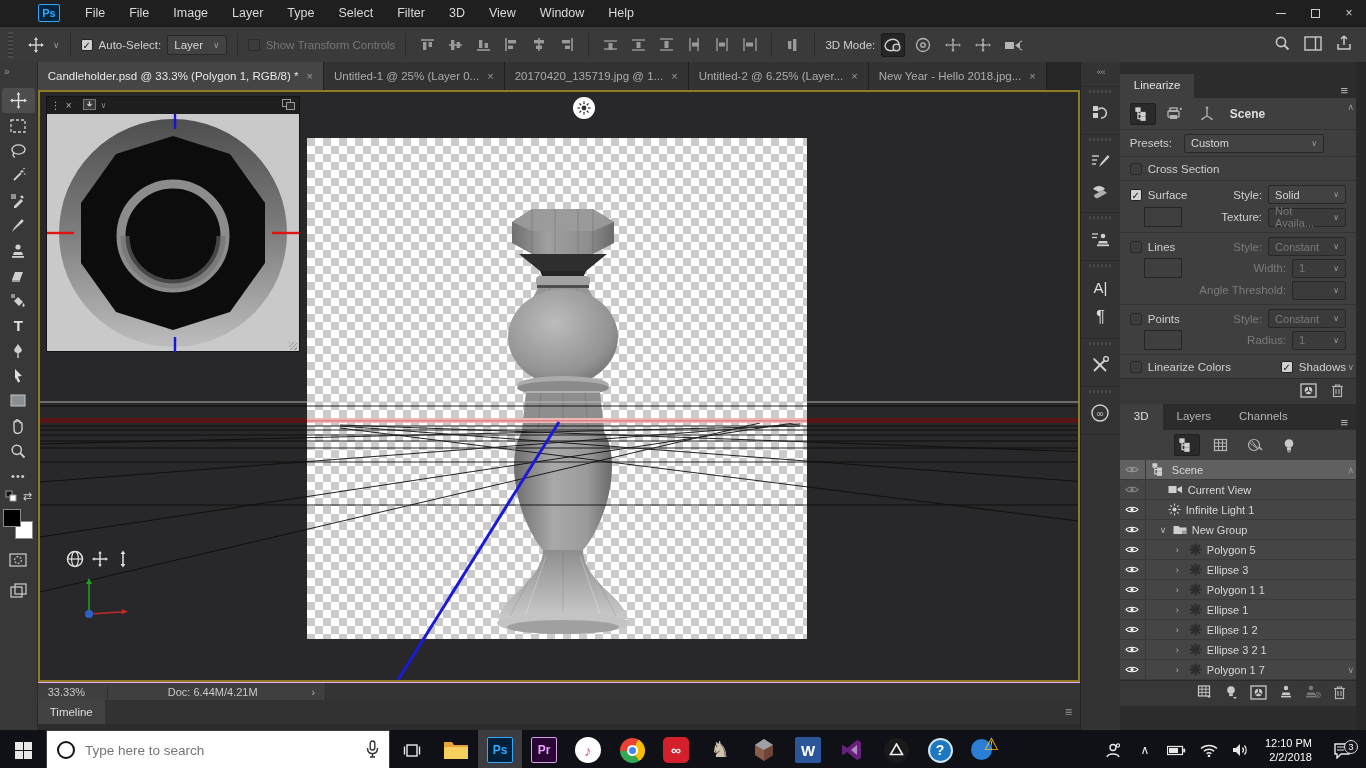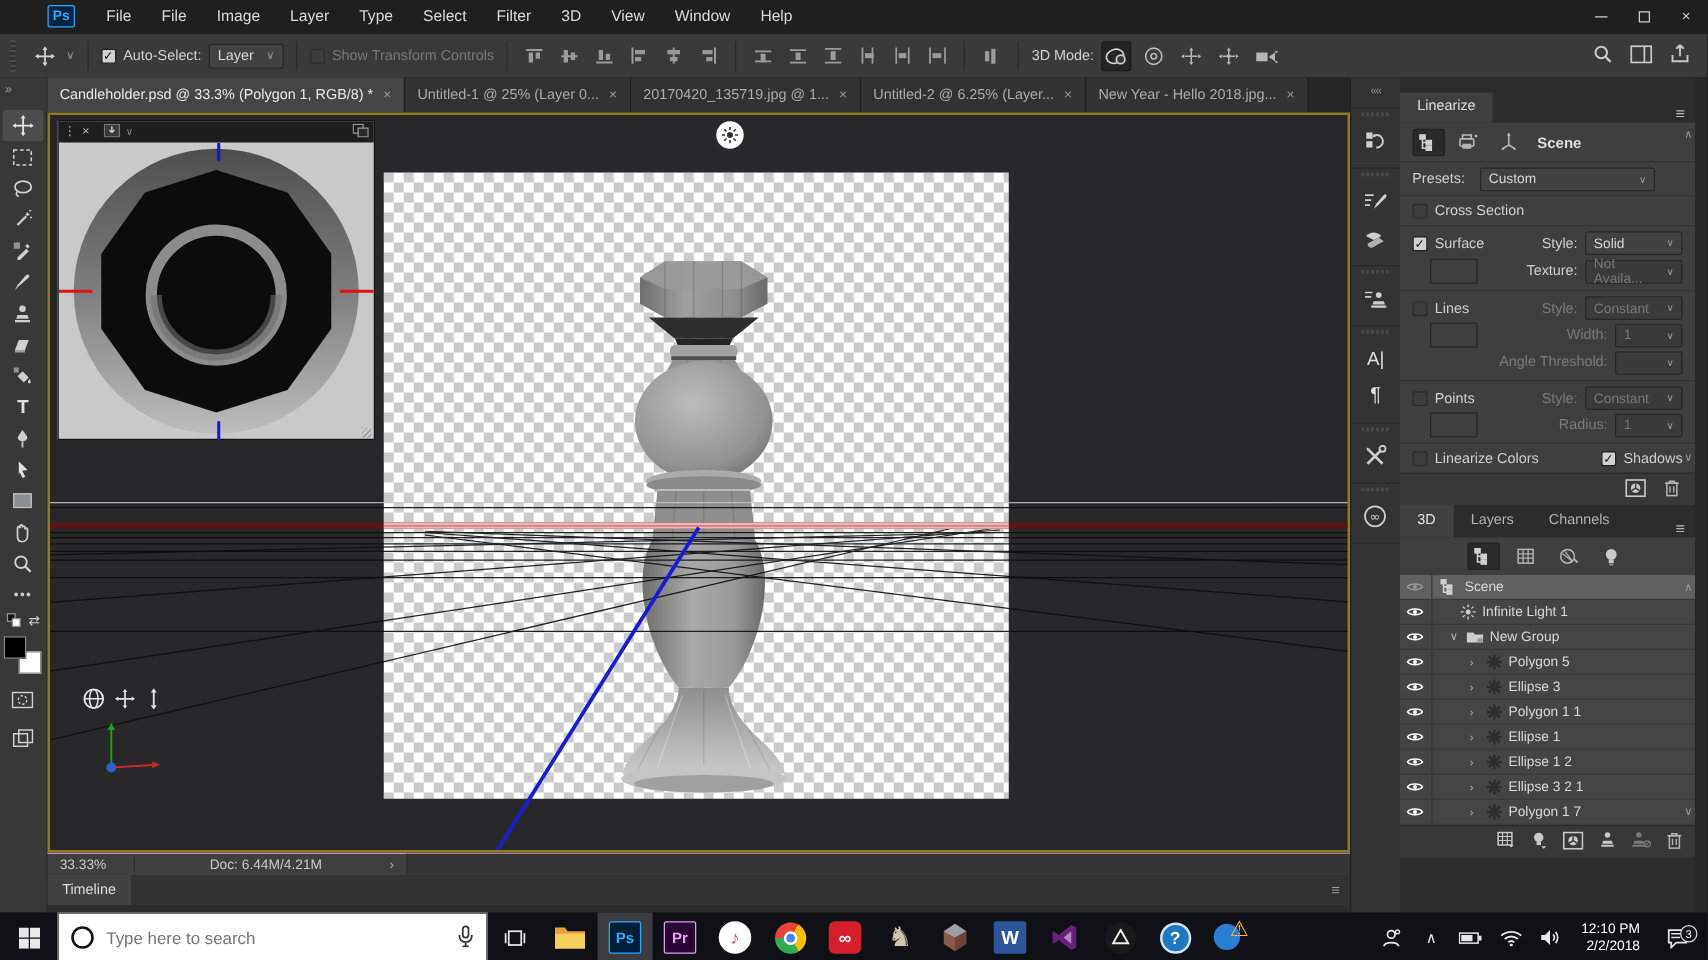--- a/index.html
+++ b/index.html
@@ -928,20 +928,35 @@
                 <rect x="6" y="10" width="4" height="3.2" fill="#d0d0d0"></rect>
                 <path d="M3 4.2v7.4h3M3 7h3"></path>
               </g>
             </svg>
             <span>Scene</span>
           </span>
         <span class="scrollhint" style="top:5px">∧</span>
       </div>
       <div class="trow">
         <span class="eyecell">
+            <svg width="14" height="9" viewBox="0 0 14 9" opacity="0.45">
+              <path d="M1 4.5C3 1.5 11 1.5 13 4.5 11 7.5 3 7.5 1 4.5z" fill="none" stroke="#ddd" stroke-width="1.2"></path>
+              <circle cx="7" cy="4.5" r="1.6" fill="#ddd"></circle>
+            </svg>
+          </span>
+        <span class="tind" style="padding-left:22px">
+            <svg width="15" height="11" viewBox="0 0 15 11">
+              <rect x="0.5" y="2" width="8" height="7" fill="#cfcfcf"></rect>
+              <path d="M9.5 4.5L14 2v7l-4.5-2.5z" fill="#cfcfcf"></path>
+            </svg>
+            <span>Current View</span>
+          </span>
+      </div>
+      <div class="trow">
+        <span class="eyecell">
             <svg width="14" height="9" viewBox="0 0 14 9">
               <path d="M1 4.5C3 1.5 11 1.5 13 4.5 11 7.5 3 7.5 1 4.5z" fill="none" stroke="#fff" stroke-width="1.2"></path>
               <circle cx="7" cy="4.5" r="1.6" fill="#fff"></circle>
             </svg>
           </span>
         <span class="tind" style="padding-left:22px">
             <svg width="13" height="13" viewBox="0 0 13 13">
               <circle cx="6.5" cy="6.5" r="2" fill="#cfcfcf"></circle>
               <g stroke="#cfcfcf" stroke-width="1.1">
                 <line x1="6.5" y1="0.5" x2="6.5" y2="2.8"></line>

